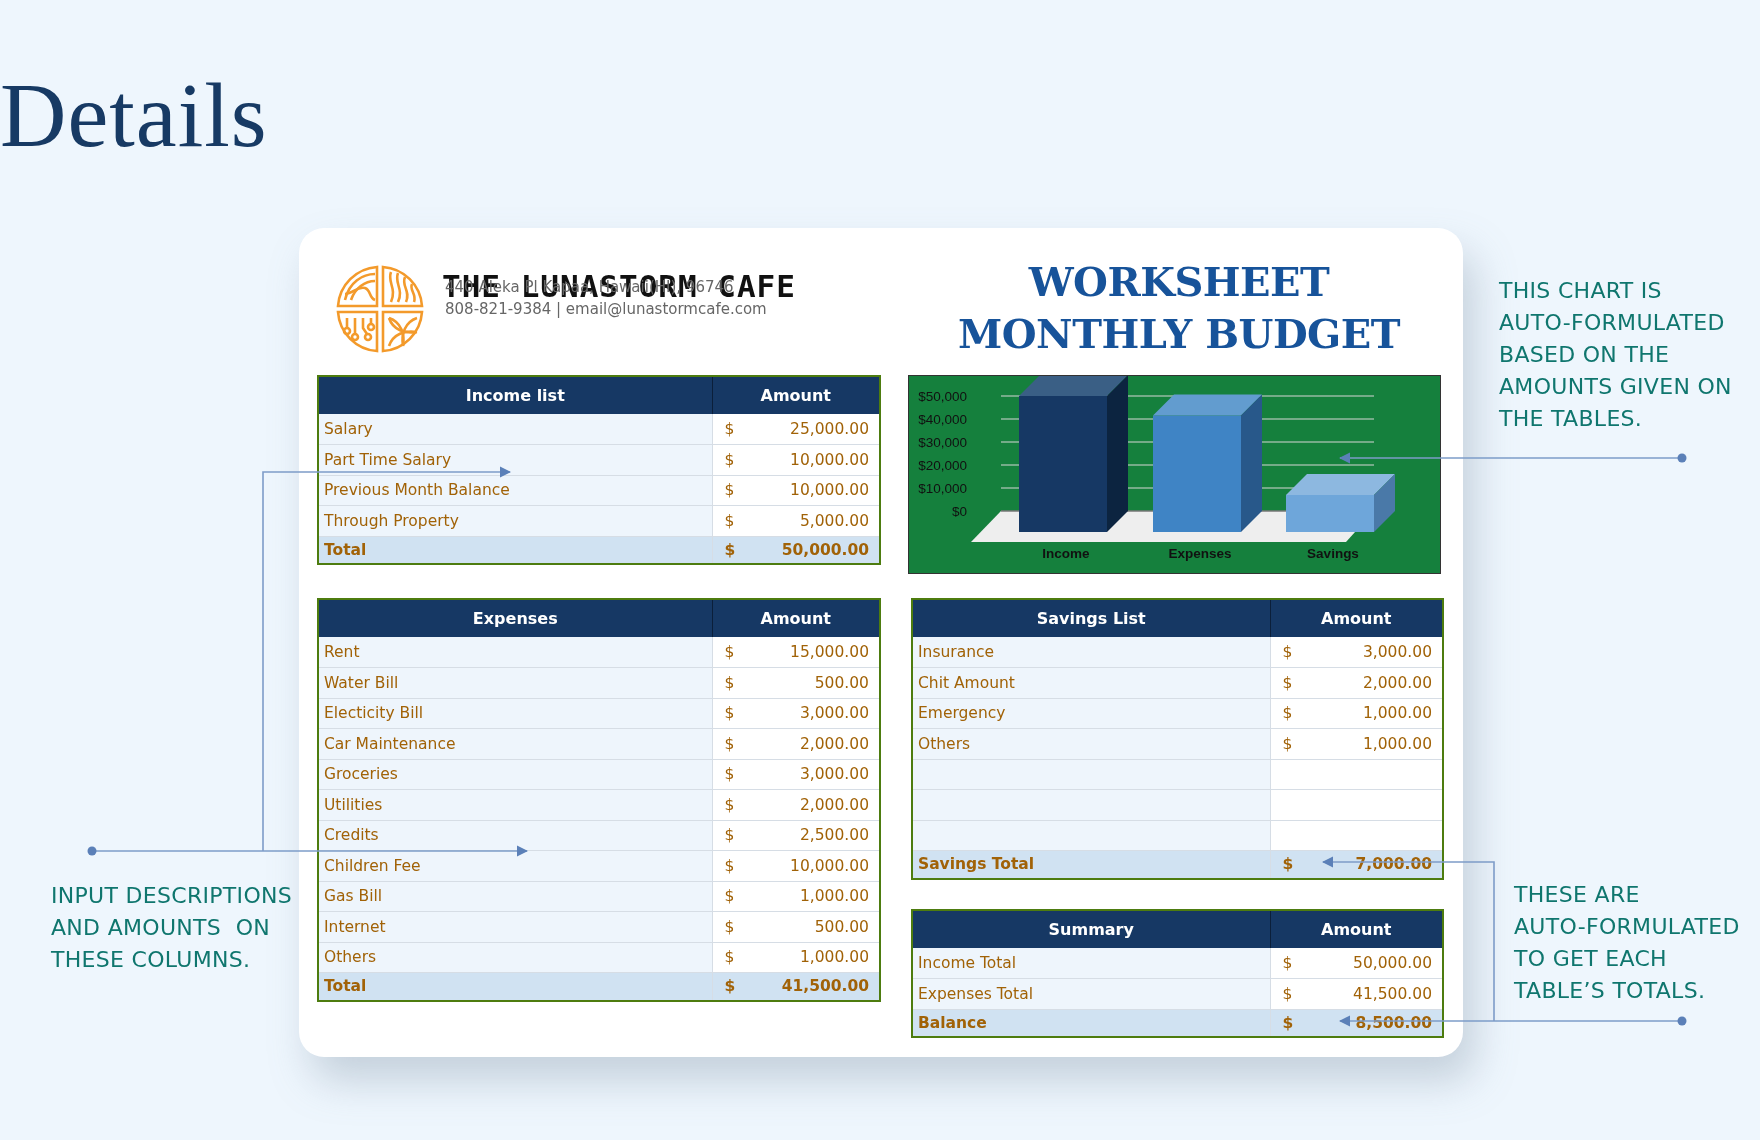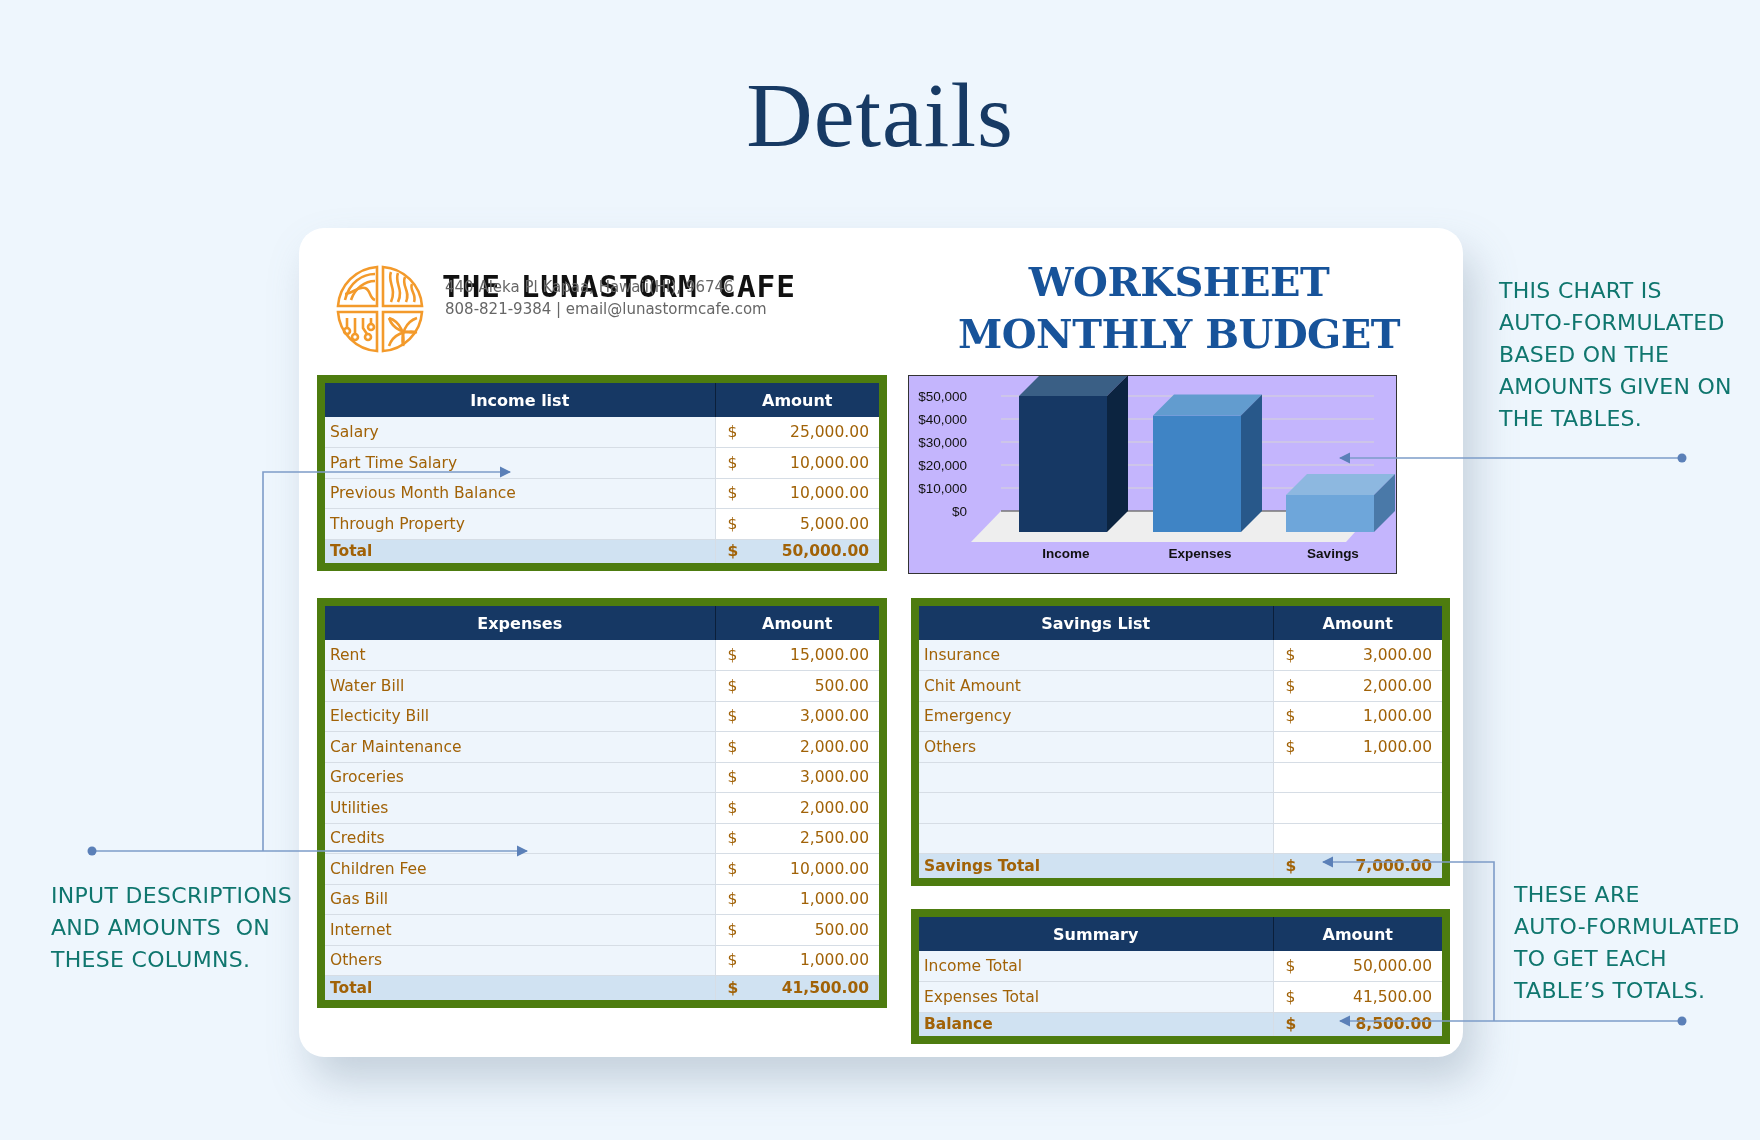--- a/index.html
+++ b/index.html
@@ -5,21 +5,21 @@
   * { box-sizing: border-box; margin: 0; padding: 0; }
   html, body { width: 1760px; height: 1140px; overflow: hidden; }
   body {
     background: #eef6fd;
     font-family: "Liberation Sans", sans-serif;
     position: relative;
     color: #111;
   }
   .page-title {
     position: absolute; left: 0; top: 62px; width: 1760px;
-    text-align: center;
+    text-align: left;
     font-family: "Liberation Serif", "DejaVu Serif", serif;
     font-size: 92px; color: #173a64; letter-spacing: 1px;
   }
   .card {
     position: absolute; left: 299px; top: 228px; width: 1164px; height: 829px;
     background: #ffffff;
     box-shadow: 12px 24px 40px rgba(120,140,160,0.35);
     border-radius: 25px;
   }
 
@@ -38,42 +38,42 @@
     position: absolute; left: 600px; top: 28px; width: 560px;
     text-align: center;
     font-family: "DejaVu Serif", "Liberation Serif", serif;
     font-weight: bold; font-size: 40px; line-height: 52px; color: #17539a;
     letter-spacing: -0.5px;
   }
 
   
   table.sheet {
     position: absolute; border-collapse: collapse;
-    border: 8px solid #4d7c0f; background: #eef5fc;
+    border: 2px solid #4d7c0f; background: #eef5fc;
     font-family: "DejaVu Sans", sans-serif; font-size: 15.5px;
     table-layout: fixed;
   }
   table.sheet th {
     background: #163864; color: #fff; font-weight: bold;
     height: 38px; font-size: 16px; text-align: center;
     border-right: 1px solid #0b1f3a;
   }
   table.sheet td {
     height: 30.5px; padding: 0 5px; border-bottom: 1px solid #d6dde5;
     white-space: nowrap; color: #a16207;
   }
   table.sheet td.amt { background: #ffffff; border-left: 1px solid #d6dde5; position: relative; padding: 0; }
   td.amt .cur { position: absolute; left: 12px; top: 50%; transform: translateY(-50%); }
   td.amt .val { position: absolute; right: 10px; top: 50%; transform: translateY(-50%); }
   tr.total td { background: #d0e2f2 !important; font-weight: bold; height: 28px; border-bottom: none; }
 
   
   .chart-box {
-    position: absolute; left: 609px; top: 147px; width: 489px; height: 199px;
-    border: 1.5px solid #333; background: #c4b5fd;
+    position: absolute; left: 609px; top: 147px; width: 533px; height: 199px;
+    border: 1.5px solid #333; background: #15803d;
   }
 
   
   .note {
     position: absolute; font-family: "DejaVu Sans", sans-serif;
     font-size: 22px; line-height: 32px; color: #0f766e; letter-spacing: 0.3px;
     font-weight: normal;
   }
   svg.overlay { position: absolute; left: 0; top: 0; pointer-events: none; }
 </style>

